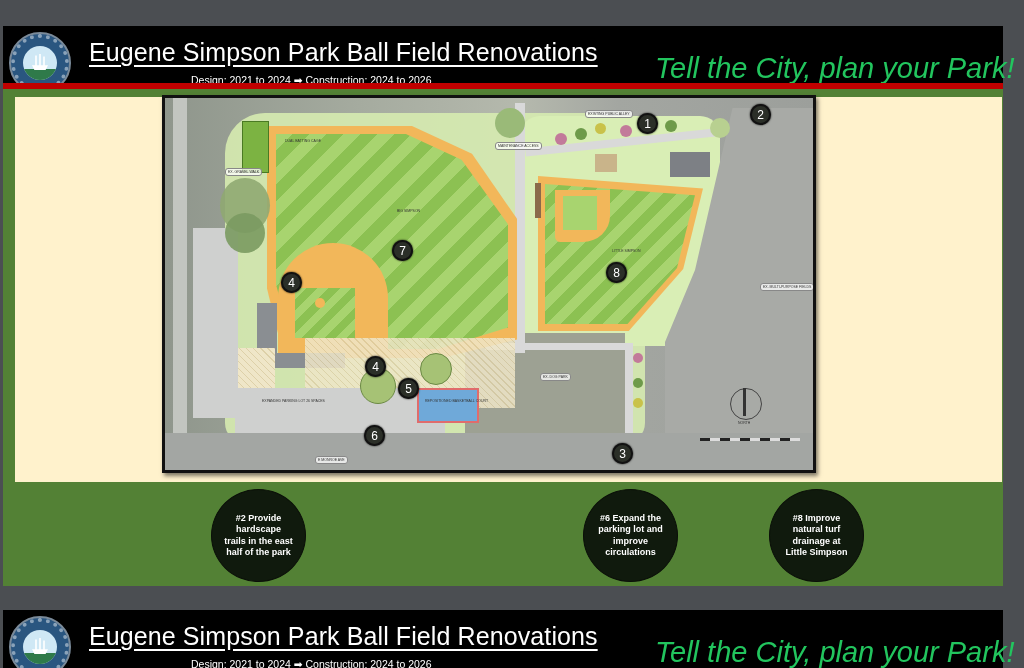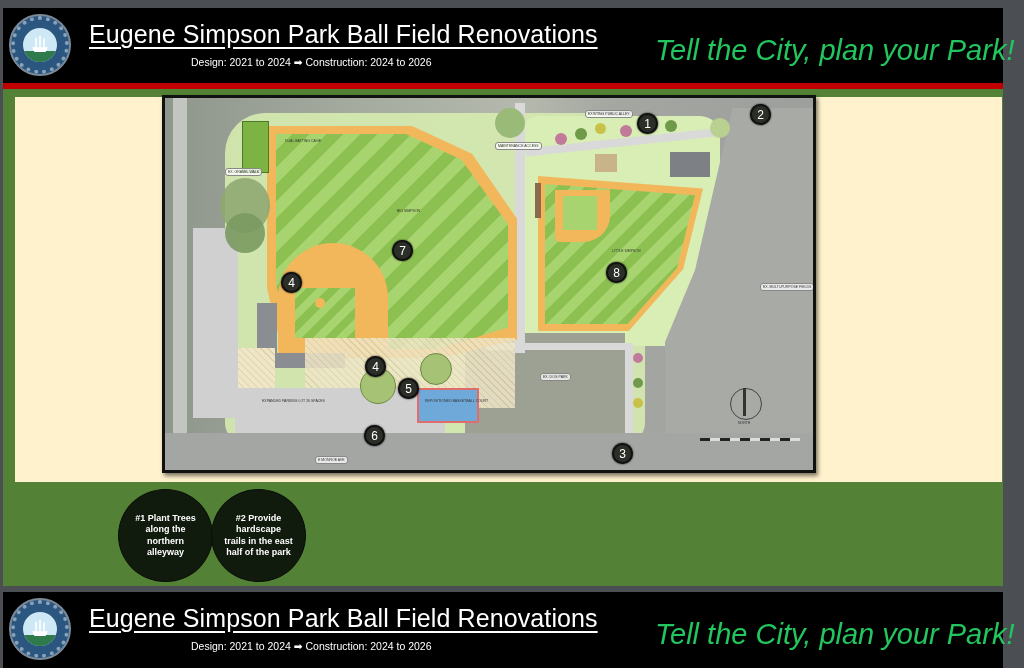--- a/index.html
+++ b/index.html
@@ -1,18 +1,18 @@
 <!DOCTYPE html>
 <html><head>
 <meta charset="utf-8">
 <style>
   html,body{margin:0;padding:0;}
   body{width:1024px;height:668px;background:#4b4e52;position:relative;overflow:hidden;font-family:"Liberation Sans",sans-serif;}
   .slide{position:absolute;left:3px;width:1000px;}
-  .hdr{position:absolute;left:0;width:1000px;height:75px;background:#000;}
+  .hdr{position:absolute;left:0;width:1000px;height:75px;background:#000;margin-top:18px;}
   .seal{position:absolute;left:6px;top:6px;width:62px;height:62px;border-radius:50%;background:#2a5680;border:2px solid #7a8a99;box-sizing:border-box;}
   .seal .inner{position:absolute;left:12px;top:12px;width:34px;height:34px;border-radius:50%;background:#cfe8f5;overflow:hidden;}
   .seal .water{position:absolute;left:0;bottom:0;width:100%;height:11px;background:#2f7a4a;}
   .seal .ship{position:absolute;left:9px;top:8px;width:16px;height:16px;background:#fff;clip-path:polygon(0 70%,100% 70%,85% 100%,15% 100%,0 70%,20% 70%,20% 10%,30% 10%,30% 70%,45% 70%,45% 0,55% 0,55% 70%,70% 70%,70% 15%,80% 15%,80% 70%);}
   .seal .ring-text{position:absolute;left:0;top:0;width:100%;height:100%;border-radius:50%;border:4px dotted #e8edf2;box-sizing:border-box;opacity:.5;}
   .title{position:absolute;left:86px;top:12px;color:#fff;font-size:25px;text-decoration:underline;text-underline-offset:4px;white-space:nowrap;letter-spacing:0.1px;}
   .sub{position:absolute;left:188px;top:48px;color:#fff;font-size:10.5px;white-space:nowrap;text-align:center;}
   .tag{position:absolute;left:652px;top:26px;color:#22c55e;font-size:29px;font-style:italic;white-space:nowrap;}
   .red{position:absolute;left:0;top:75px;width:1000px;height:6px;background:#c00000;}
   .green{position:absolute;left:0;top:81px;width:1000px;height:497px;background:#538135;}
@@ -130,22 +130,23 @@
       <div class="num" style="left:585px;top:6px;">2</div>
       <div class="num" style="left:447px;top:345px;">3</div>
       <div class="num" style="left:116px;top:174px;">4</div>
       <div class="num" style="left:200px;top:258px;">4</div>
       <div class="num" style="left:233px;top:280px;">5</div>
       <div class="num" style="left:199px;top:327px;">6</div>
       <div class="num" style="left:227px;top:142px;">7</div>
       <div class="num" style="left:441px;top:164px;">8</div>
     </div>
 
-    <div class="goal" style="left:115px;">#1 Plant Trees along the northern alleyway</div>
     <div class="goal" style="left:208px;">#2 Provide hardscape trails in the east half of the park</div>
+    <div class="goal" style="left:580px;">#6 Expand the parking lot and improve circulations</div>
+    <div class="goal" style="left:766px;">#8 Improve natural turf drainage at Little Simpson</div>
   </div>
 </div>
 
 <div class="slide" style="top:592px;height:76px;">
   <div class="hdr" style="top:0;height:76px;">
     <div class="seal">
       <div class="inner">
         <div class="water"></div>
           <div class="ship"></div>
       </div>

